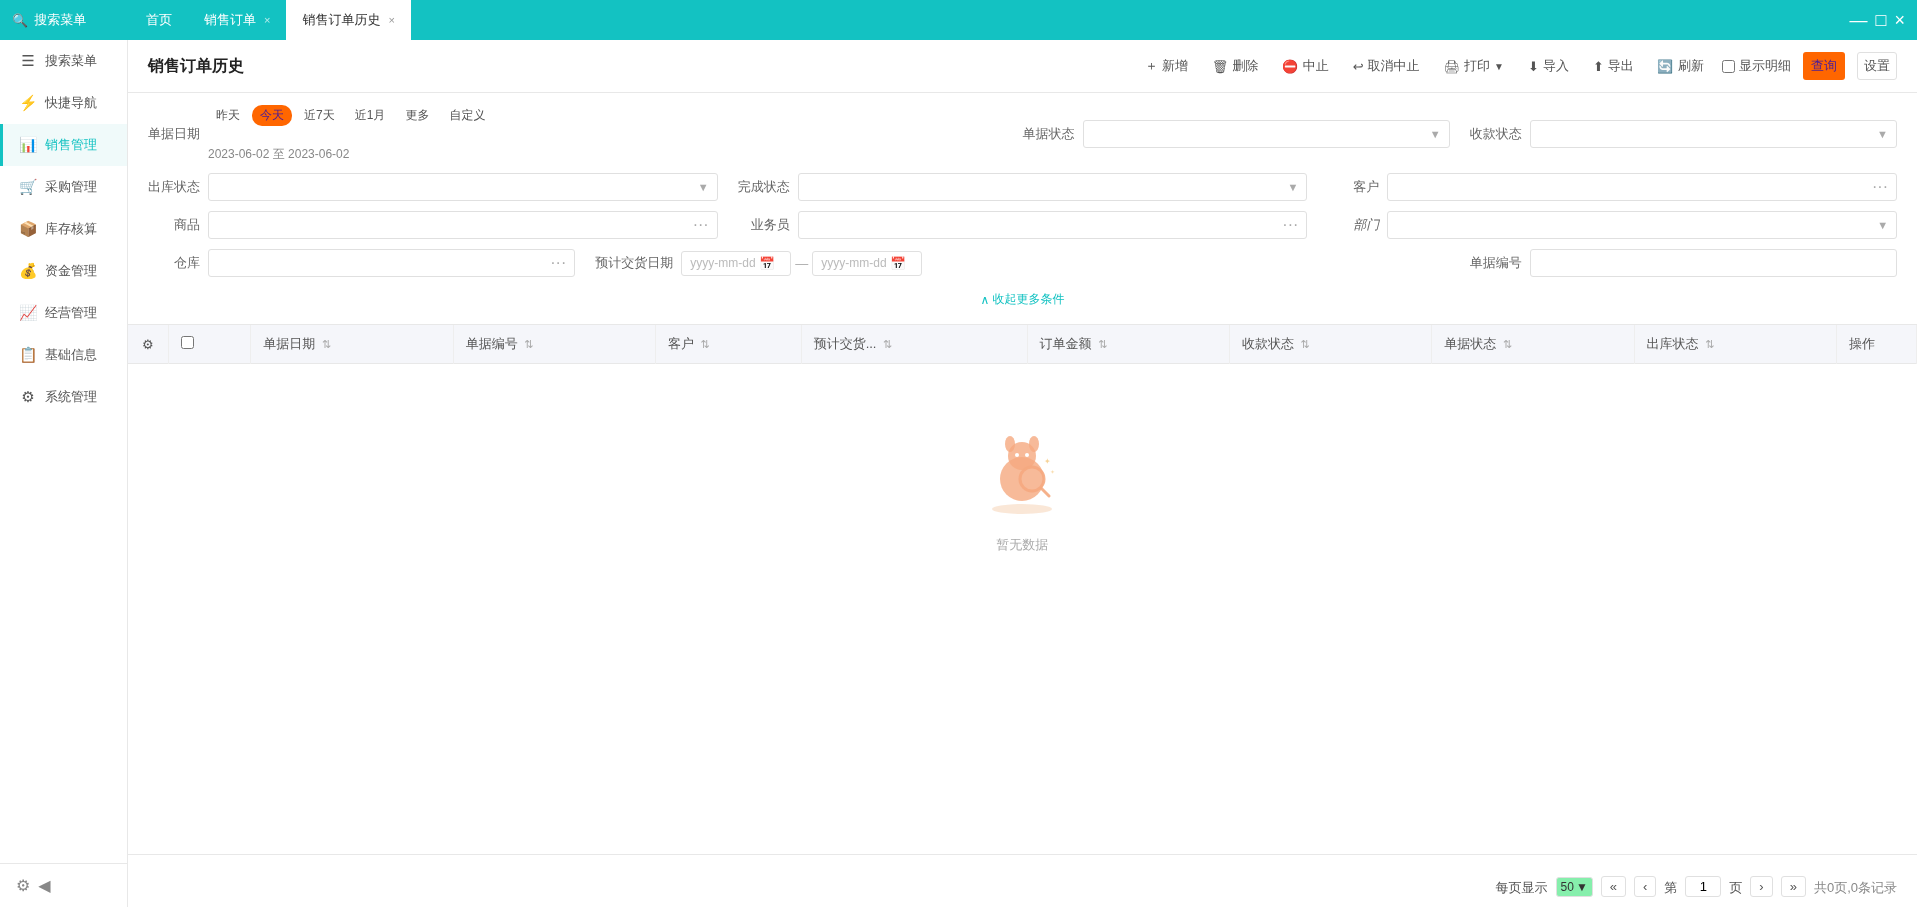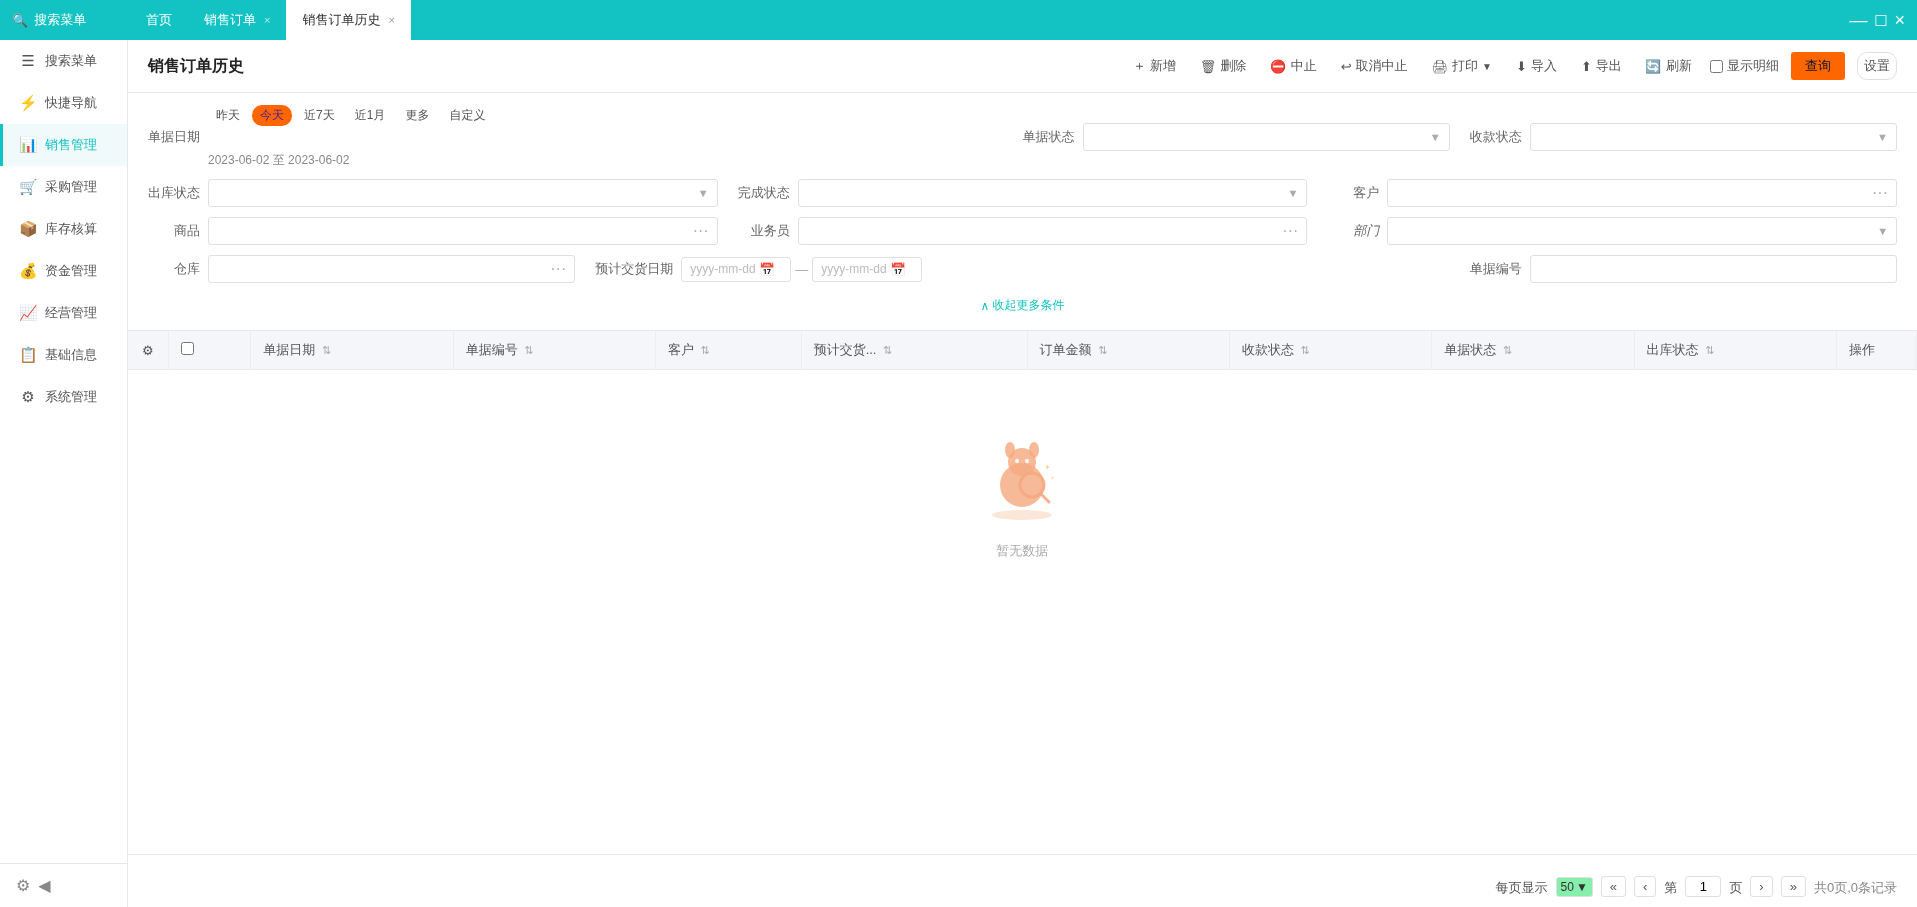--- a/index.html
+++ b/index.html
@@ -126,22 +126,22 @@
       align-items: center;
       gap: 4px;
       color: #555;
       cursor: pointer;
       font-size: 13px;
       padding: 4px 6px;
       border-radius: 3px;
     }
     .toolbar-btn.primary {
       background: #ff6600;
-      color: #0f172a;
-      padding: 5px 14px;
+      color: #4c1d95;
+      padding: 5px 8px;
       border-radius: 3px;
       font-size: 13px;
     }
     .checkbox-label {
       display: flex;
       align-items: center;
       gap: 4px;
       font-size: 13px;
       color: #555;
       cursor: pointer;
@@ -214,21 +214,21 @@
       cursor: pointer;
       color: #555;
     }
     .date-chip.active {
       background: #ff6600;
       color: #4c1d95;
     }
     .date-range-text {
       font-size: 12px;
       color: #888;
-      margin-top: 8px;
+      margin-top: 2px;
     }
     .collapse-link {
       display: flex;
       align-items: center;
       justify-content: center;
       color: #13c2c2;
       font-size: 12px;
       cursor: pointer;
       gap: 3px;
       padding: 4px 0;
@@ -469,21 +469,21 @@
           <span>🔄</span>
           <span>刷新</span>
         </div>
         <label class="checkbox-label">
           <input type="checkbox" style="">
           <span>显示明细</span>
         </label>
         <div class="toolbar-btn primary">
           <span>查询</span>
         </div>
-        <div class="toolbar-btn" style="border:1px solid #e0e0e0; border-radius:10px;text-align:right;">
+        <div class="toolbar-btn" style="border:1px solid #e0e0e0; border-radius:3px;text-align:right;">
           <span>设置</span>
         </div>
       </div>
     </div>
 
     <div class="filter-section">
 
       <div class="filter-row">
         <div class="filter-item" style="flex:2;">
           <span class="filter-label">单据日期</span>

